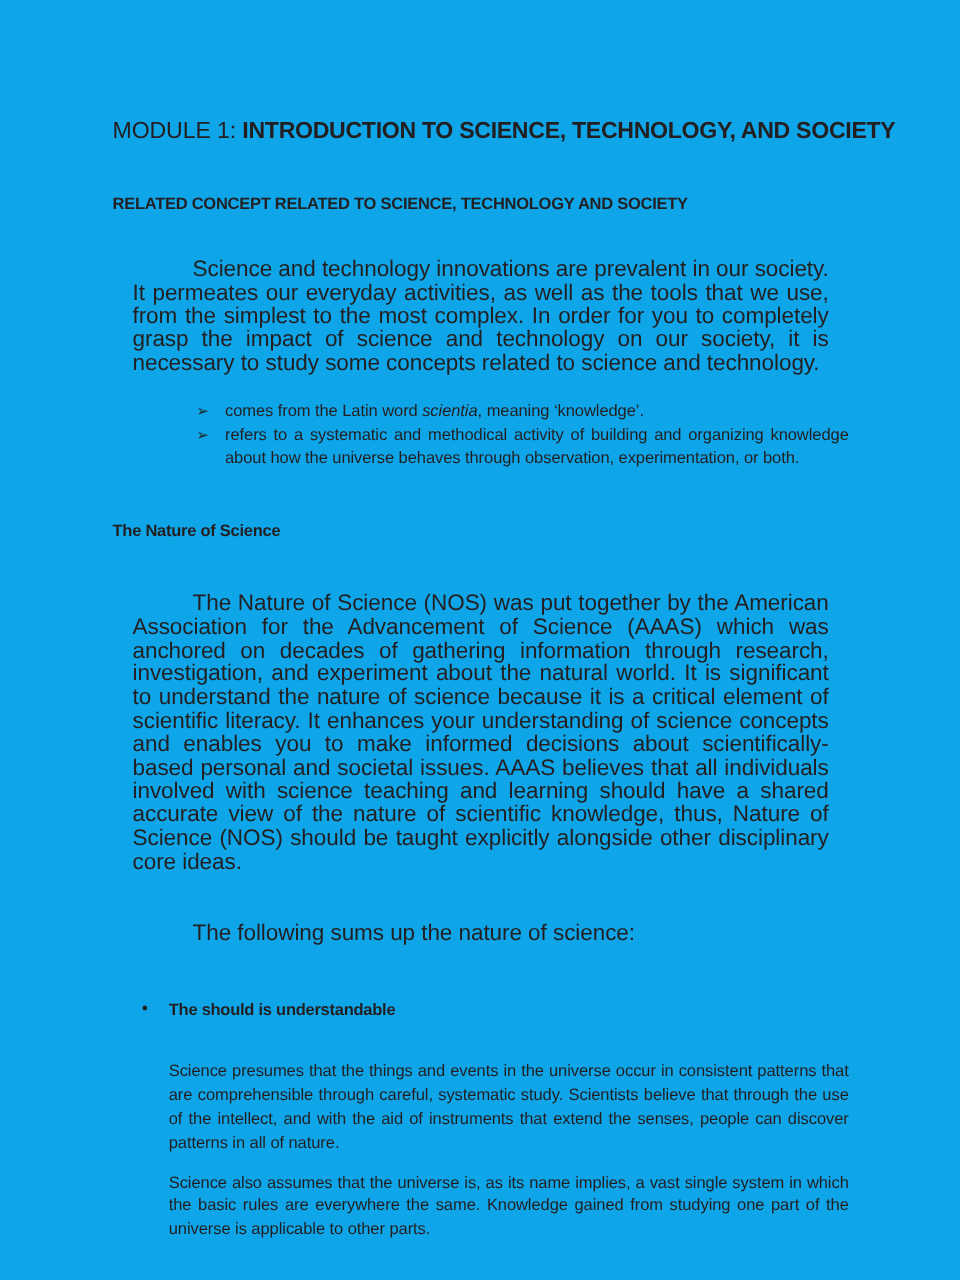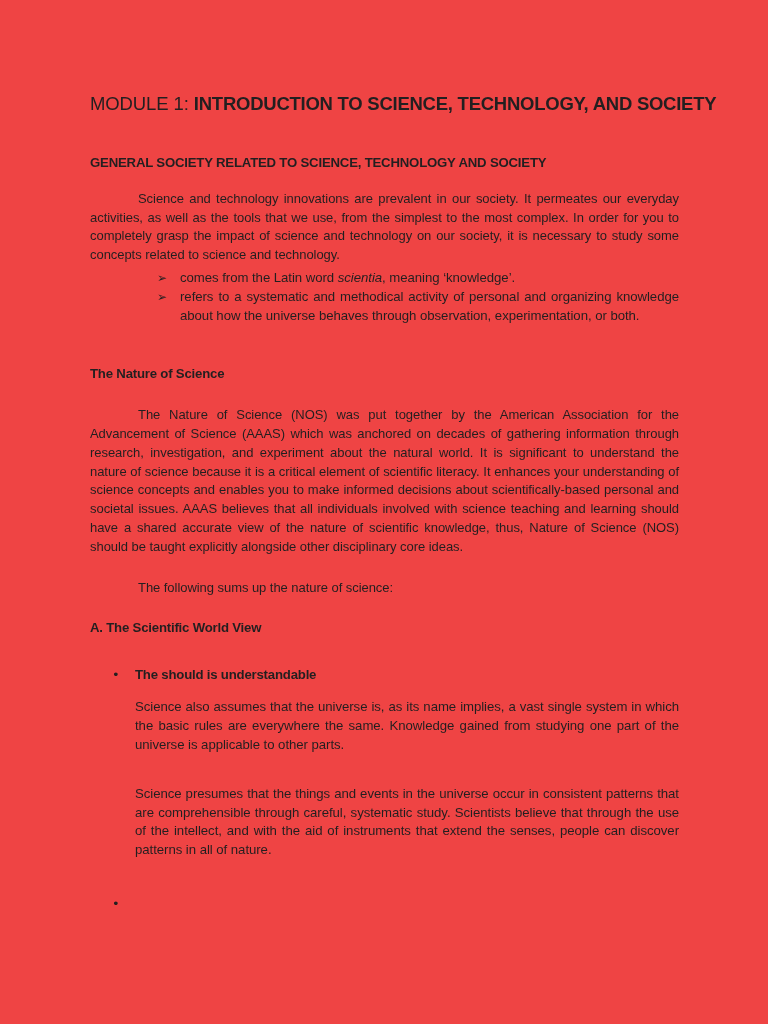--- a/index.html
+++ b/index.html
@@ -11,21 +11,21 @@
     width: 768px;
     height: 1024px;
     font-family: "Liberation Sans", sans-serif;
     color: #231f20;
     -webkit-font-smoothing: antialiased;
   }
   .page {
     position: relative;
     width: 768px;
     height: 1024px;
-    background: #ef4444;
+    background: #0ea5e9;
     box-sizing: border-box;
     padding: 0 89px 0 90px;
     overflow: hidden;
   }
 
   
   .doc-title {
     margin: 0;
     padding-top: 92px;
     font-size: 18.5px;
@@ -47,22 +47,22 @@
     font-weight: 700;
     letter-spacing: -0.2px;
   }
   .h-general { padding-top: 38px; }
   .h-science { padding-top: 32px; }
   .h-nature  { padding-top: 40px; }
   .h-world   { padding-top: 22px; }
 
   
   .para {
-    margin: 0;
-    font-size: 13px;
+    margin: 16px;
+    font-size: 18px;
     line-height: 18.8px;
     text-align: justify;
     letter-spacing: -0.05px;
   }
   .para.indent { text-indent: 48px; }
   .p-intro    { padding-top: 17px; }
   .p-nature   { padding-top: 22px; }
   .p-sums     { padding-top: 22px; }
 
   
@@ -118,51 +118,50 @@
   .gap-22 { height: 22px; }
   .gap-28 { height: 28px; }
 </style>
 </head>
 <body>
 
 <div class="page">
 
   <h1 class="doc-title"><span class="title-prefix">MODULE 1: </span><span class="title-strong">INTRODUCTION TO SCIENCE, TECHNOLOGY, AND SOCIETY</span></h1>
 
-  <h2 class="section-heading h-general">GENERAL SOCIETY RELATED TO SCIENCE, TECHNOLOGY AND SOCIETY</h2>
+  <h2 class="section-heading h-general">RELATED CONCEPT RELATED TO SCIENCE, TECHNOLOGY AND SOCIETY</h2>
 
   <p class="para indent p-intro">Science and technology innovations are prevalent in our society. It permeates our everyday activities, as well as the tools that we use, from the simplest to the most complex.  In order for you to completely grasp the impact of science and technology on our society, it is necessary to study some concepts related to science and technology.</p>
 
 
   <ul class="arrow-list">
     <li>
       <span class="marker">➢</span><span>comes from the Latin word </span><em>scientia</em><span>, meaning ‘knowledge’.</span>
     </li>
     <li>
-      <span class="marker">➢</span><span>refers to a systematic and methodical activity of personal and organizing knowledge about how the universe behaves through observation, experimentation, or both.</span>
+      <span class="marker">➢</span><span>refers to a systematic and methodical activity of building and organizing knowledge about how the universe behaves through observation, experimentation, or both.</span>
     </li>
   </ul>
 
   <h3 class="section-heading h-nature">The Nature of Science</h3>
 
   <p class="para indent p-nature">The Nature of Science (NOS) was put together by the American Association for the Advancement of Science (AAAS) which was anchored on decades of gathering information through research, investigation, and experiment about the natural world. It is significant to understand the nature of science because it is a critical element of scientific literacy. It enhances your understanding of science concepts and enables you to make informed decisions about scientifically-based personal and societal issues. AAAS believes that all individuals involved with science teaching and learning should have a shared accurate view of the nature of scientific knowledge, thus, Nature of Science (NOS) should be taught explicitly alongside other disciplinary core ideas.</p>
 
   <p class="para indent p-sums">The following sums up the nature of science:</p>
 
-  <h3 class="section-heading h-world">A. The Scientific World View</h3>
 
   <div class="gap-28"></div>
 
   <div class="dot-item">
     <span class="marker">•</span><span>The should is understandable</span>
   </div>
 
+  <p class="dot-body first">Science presumes that the things and events in the universe occur in consistent patterns that are comprehensible through careful, systematic study. Scientists believe that through the use of the intellect, and with the aid of instruments that extend the senses, people can discover patterns in all of nature.</p>
+
   <p class="dot-body">Science also assumes that the universe is, as its name implies, a vast single system in which the basic rules are everywhere the same. Knowledge gained from studying one part of the universe is applicable to other parts.</p>
-
-  <p class="dot-body first">Science presumes that the things and events in the universe occur in consistent patterns that are comprehensible through careful, systematic study. Scientists believe that through the use of the intellect, and with the aid of instruments that extend the senses, people can discover patterns in all of nature.</p>
 
   <div class="gap-22"></div>
 
   <div class="dot-item">
     <span class="marker">•</span>
   </div>
 
 </div>
 
 </body></html>

